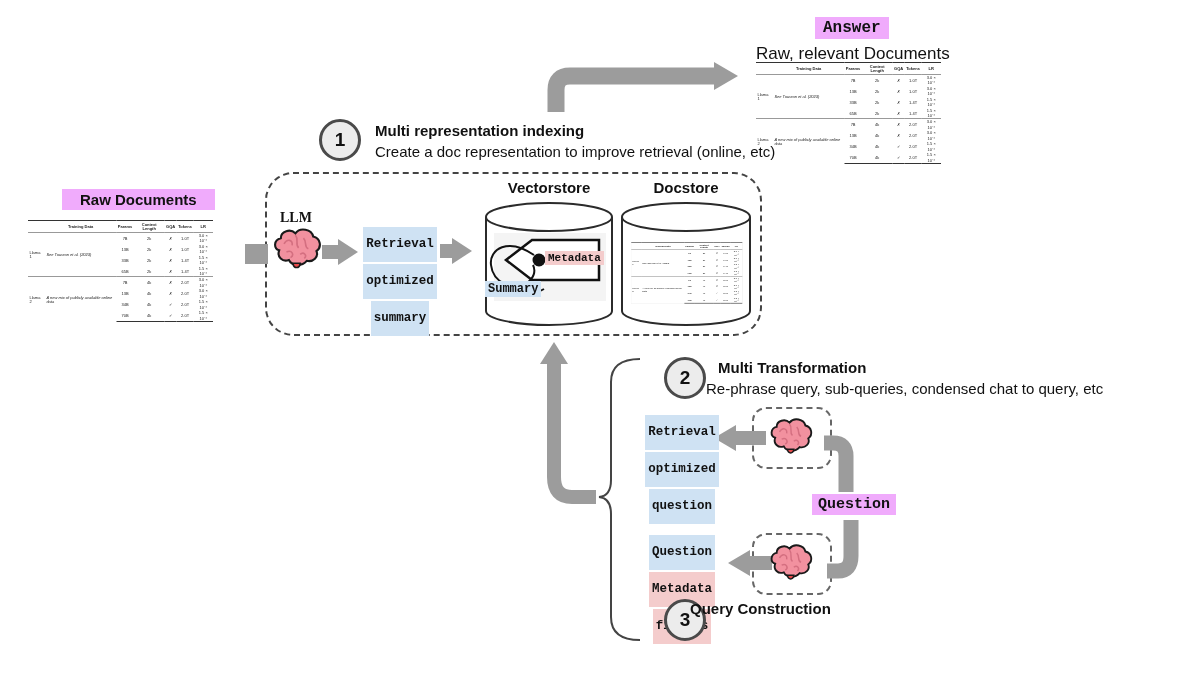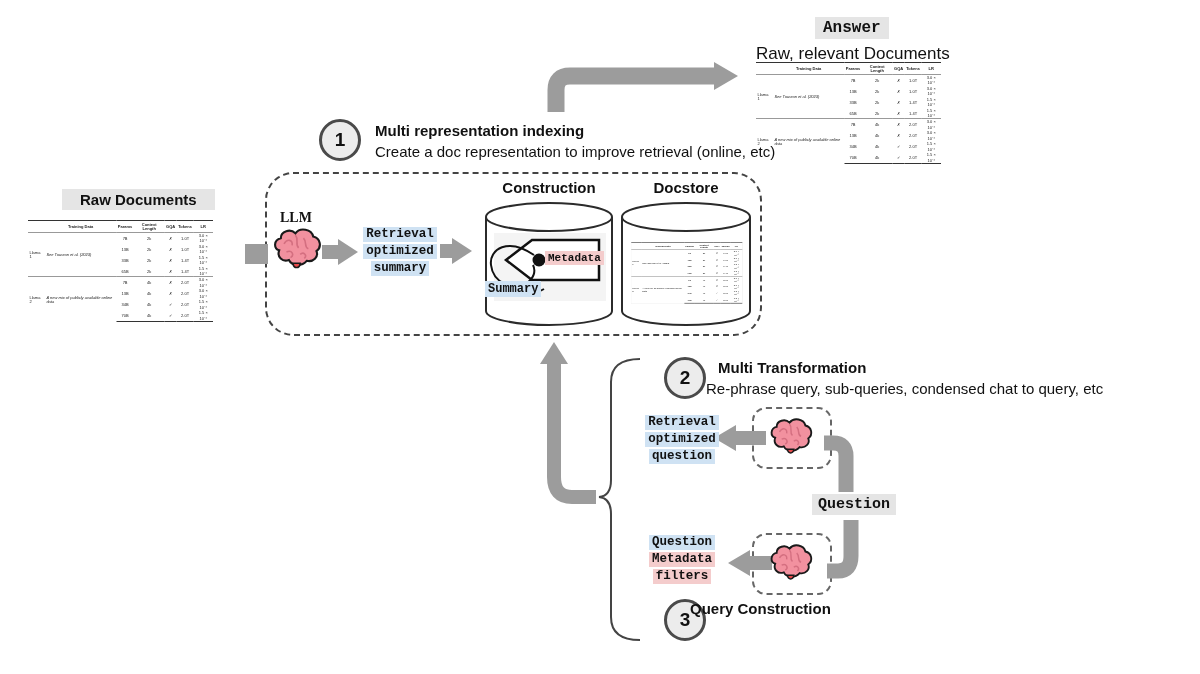--- a/index.html
+++ b/index.html
@@ -3,42 +3,42 @@
 <meta charset="utf-8">
 <style>
   html,body{margin:0;padding:0;background:#fff;}
   .canvas{position:relative;width:1200px;height:674px;background:#fff;overflow:hidden;
           font-family:"Liberation Sans",sans-serif;color:#111;}
   .abs{position:absolute;}
   svg.layer{position:absolute;left:0;top:0;width:1200px;height:674px;pointer-events:none;}
 
   
   .mono{font-family:"Liberation Mono","DejaVu Sans Mono",monospace;font-weight:bold;}
-  .hl-gray{background:#e5e5e5;}
+  .hl-gray{background:#f0abfc;}
   .hl-blue{background:#cfe2f3;}
   .hl-pink{background:#f4cccc;}
   .step-title{font-size:15px;font-weight:bold;white-space:nowrap;}
   .step-desc{font-size:15px;white-space:nowrap;}
   .store-title{font-size:15px;font-weight:bold;text-align:center;}
   .big-label{font-size:15px;font-weight:bold;padding:2px 18px;white-space:nowrap;}
   .answer-label{font-size:16px;padding:2px 8px;}
   .question-label{font-size:15px;padding:2px 6px;}
   .subtitle{font-size:17px;white-space:nowrap;}
 
   
   .num-circle{width:42px;height:42px;border-radius:50%;background:#ececec;border:3.5px solid #4a4a4a;
               display:flex;align-items:center;justify-content:center;font-weight:bold;font-size:19px;box-sizing:border-box;}
 
   
   .dashed-big{border:2.5px dashed #444;border-radius:28px;box-sizing:border-box;background:transparent;}
   .dashed-small{border:2px dashed #666;border-radius:14px;box-sizing:border-box;background:transparent;}
 
   
   .chip-stack{text-align:center;line-height:15px;}
-  .chip-stack span{display:inline-block;font-size:12.5px;padding:0 3px;margin:1px 0;}
+  .chip-stack span{display:inline-block;font-size:12.5px;padding:10px 3px;margin:1px 0;}
   .tag-chip{font-size:11px;padding:1px 3px;white-space:nowrap;}
   .sum-chip{font-size:12px;padding:1px 3px;white-space:nowrap;}
 
   
   .tbl-scale{transform-origin:top left;}
   .scale-half{transform:scale(0.5);}
   .scale-third{transform:scale(0.30);}
   table.mini-table{border-collapse:collapse;width:370px;font-size:8px;color:#222;background:#fff;}
   table.mini-table th{font-weight:bold;padding:2px 3px;text-align:center;
                       border-top:2px solid #333;border-bottom:1px solid #333;}
@@ -309,21 +309,21 @@
     </div>
 
   <div class="abs" style="left:280px;top:210px;font-size:14px;font-weight:bold;font-family:Liberation Serif, serif;">LLM</div>
 
   <div class="abs chip-stack mono" style="left:358px;top:226px;width:84px;">
     <span class="hl-blue">Retrieval</span><br>
     <span class="hl-blue">optimized</span><br>
     <span class="hl-blue">summary</span>
   </div>
 
-  <div class="abs store-title" style="left:486px;top:179px;width:126px;">Construction</div>
+  <div class="abs store-title" style="left:486px;top:179px;width:126px;">Vectorstore</div>
   <div class="abs store-title" style="left:622px;top:179px;width:128px;">Docstore</div>
 
   <div class="abs mono hl-pink tag-chip" style="left:545px;top:251px;">Metadata</div>
   <div class="abs mono hl-blue sum-chip" style="left:485px;top:281px;">Summary</div>
 
   <div class="abs sheet tbl-scale scale-third" style="left:631px;top:242px;">
       <table class="mini-table">
         <thead>
           <tr>
             <th></th>

